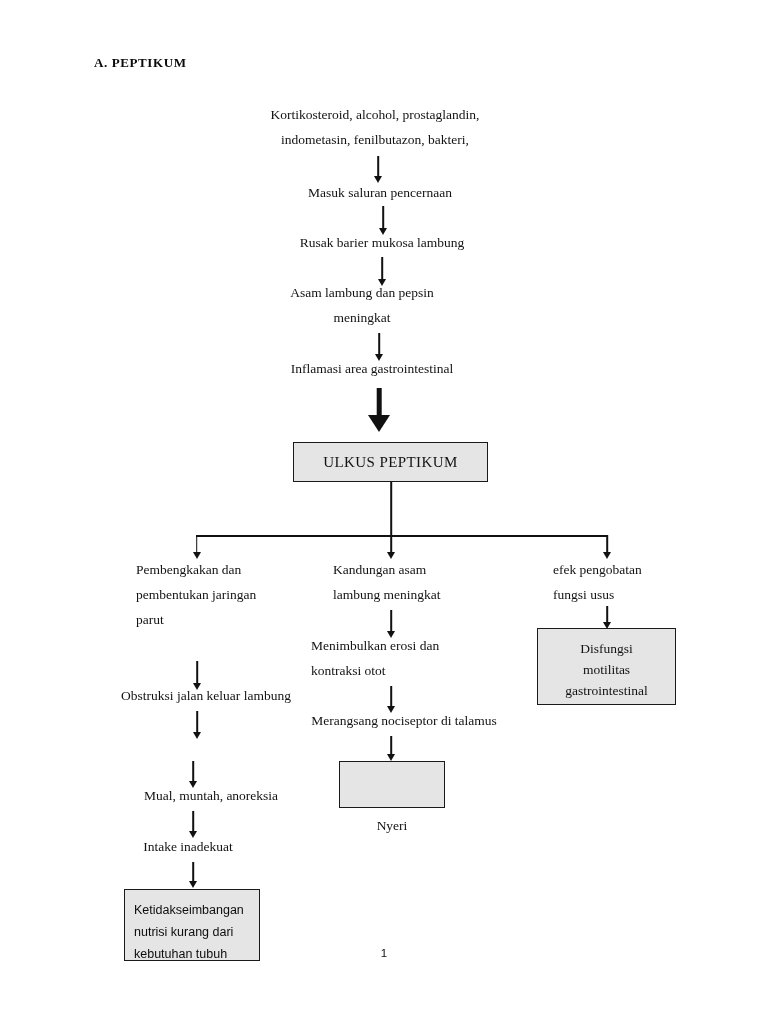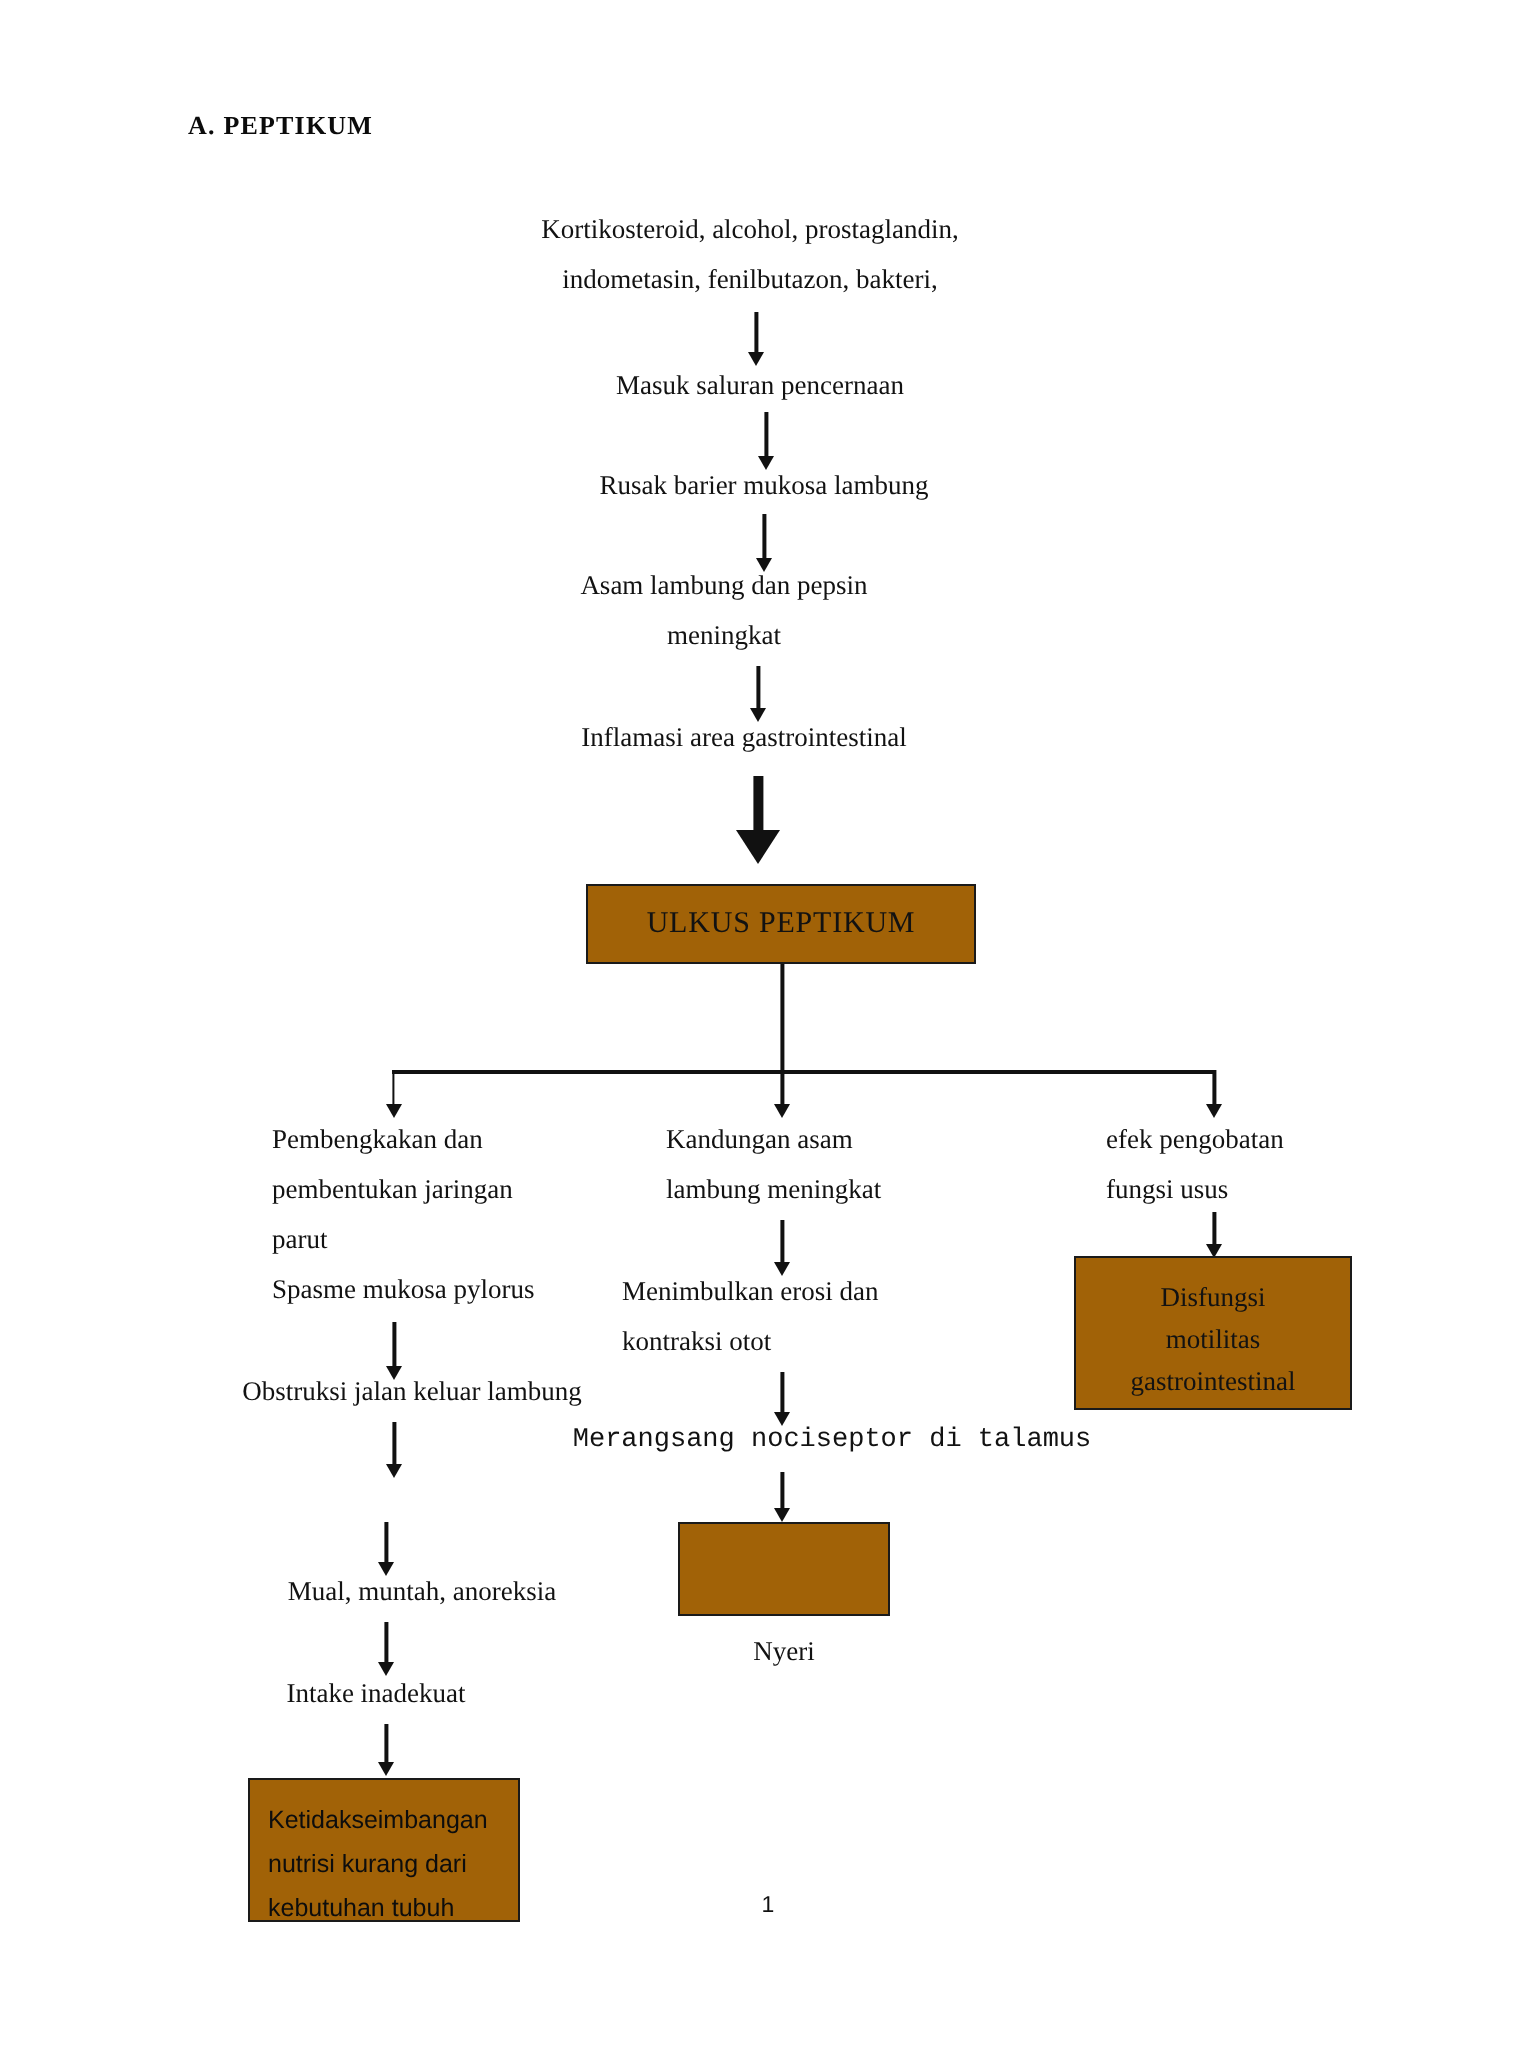--- a/index.html
+++ b/index.html
@@ -66,21 +66,21 @@
   .arrowhead.thick {
     border-left: 11px solid transparent;
     border-right: 11px solid transparent;
     border-top: 17px solid #111111;
   }
 
   
   .box {
     position: absolute;
     border: 1.6px solid #1a1a1a;
-    background: #a16207;
+    background: #e5e5e5;
     box-sizing: border-box;
   }
   .box .box-text {
     display: block;
     white-space: pre-line;
   }
   .box.serif .box-text {
     font-family: "Liberation Serif", "DejaVu Serif", serif;
     font-size: 13.5px;
     line-height: 21px;
@@ -162,21 +162,20 @@
   <div class="vline" style="left:391px; top:535px; height:20px;"></div>
   <div class="arrowhead" style="left:391px; top:552px;"></div>
 
   <div class="vline" style="left:607.2px; top:535px; height:20px;"></div>
   <div class="arrowhead" style="left:607.2px; top:552px;"></div>
 
   <div class="node left" style="left:136px; top:557px; width:215px;">Pembengkakan dan
 pembentukan jaringan
 parut</div>
 
-  <div class="node left" style="left:136px; top:632px; width:230px;">Spasme mukosa pylorus</div>
 
   <div class="vline" style="left:197px; top:661px; height:24px;"></div>
   <div class="arrowhead" style="left:197px; top:683px;"></div>
 
   <div class="node center" style="left:206px; top:683px; width:260px;">Obstruksi jalan keluar lambung</div>
 
   <div class="vline" style="left:197px; top:711px; height:23px;"></div>
   <div class="arrowhead" style="left:197px; top:732px;"></div>
 
 
@@ -204,21 +203,21 @@
 
   <div class="vline" style="left:391px; top:610px; height:23px;"></div>
   <div class="arrowhead" style="left:391px; top:631px;"></div>
 
   <div class="node left" style="left:311px; top:633px; width:240px;">Menimbulkan erosi dan
 kontraksi otot</div>
 
   <div class="vline" style="left:391px; top:686px; height:22px;"></div>
   <div class="arrowhead" style="left:391px; top:706px;"></div>
 
-  <div class="node center" style="left:416px; top:708px; width:300px;font-family:Liberation Mono, monospace;">Merangsang nociseptor di talamus</div>
+  <div class="node center" style="left:404px; top:708px; width:300px;">Merangsang nociseptor di talamus</div>
 
   <div class="vline" style="left:391px; top:736px; height:21px;"></div>
   <div class="arrowhead" style="left:391px; top:754px;"></div>
 
   <div class="box serif" id="box-nyeri" style="left:339px; top:761px; width:106px; height:47px;">
     <span class="box-text">Nyeri</span>
   </div>
 
   <div class="node left" style="left:553px; top:557px; width:180px;">efek pengobatan
 fungsi usus</div>

